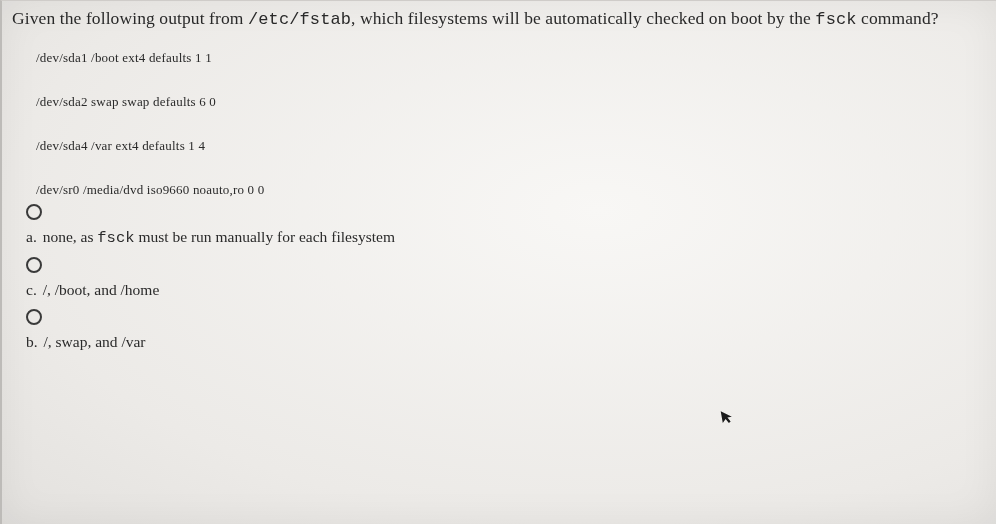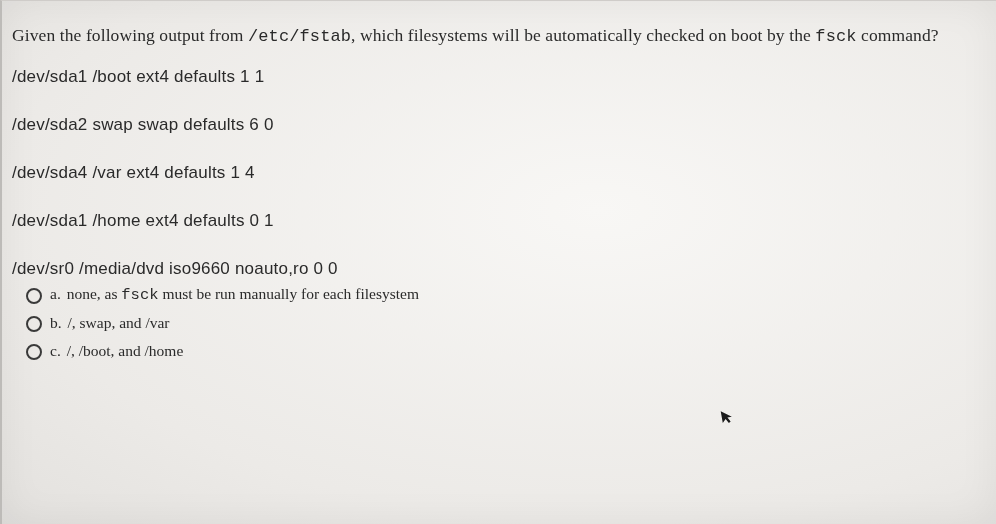--- a/index.html
+++ b/index.html
@@ -7,55 +7,57 @@
     padding: 0;
     width: 996px;
     height: 524px;
     background: #f0efed;
     font-family: Georgia, 'Times New Roman', serif;
     color: #2a2a2a;
     overflow: hidden;
   }
   .page {
     box-sizing: border-box;
-    padding: 23px 10px 6px 10px;
+    padding: 6px 10px 6px 10px;
     position: relative;
     background: radial-gradient(ellipse at 60% 40%, #f8f7f5 0%, #eceae7 70%, #e3e1de 100%);
     width: 100%;
     height: 100%;
     border-left: 2px solid #bdbbb8;
     border-top: 1px solid #cfccc9;
   }
   .question {
     font-size: 17.5px;
     line-height: 1.35;
     margin-bottom: 18px;
     letter-spacing: 0.1px;
   }
   .mono-frag {
     font-family: 'Courier New', Courier, monospace;
     font-size: 17px;
   }
   .fstab {
-    font-family: Liberation Sans, sans-serif;
-    font-size: 17px;
+    font-family: Liberation Serif, serif;
+    font-size: 13px;
     white-space: pre;
     margin-bottom: 28px;
     letter-spacing: 0.2px;
+    margin-left: 24px;
   }
   .options {
     margin-top: 4px;
     padding-left: 14px;
   }
   .opt-row {
     display: flex;
-    align-items: flex-end;
+    align-items: flex-start;
     gap: 8px;
     margin-bottom: 10px;
     font-size: 15.5px;
+    flex-direction: column;
   }
   .radio {
     width: 16px;
     height: 16px;
     border: 2px solid #3a3a3a;
     border-radius: 50%;
     flex: 0 0 auto;
     box-sizing: border-box;
     background: transparent;
   }
@@ -86,46 +88,45 @@
 
 <div class="page">
 
   <div class="question">
     <span>Given the following output from </span><span class="mono-frag">/etc/fstab</span><span>, which filesystems will be automatically checked on boot by the </span><span class="mono-frag">fsck</span><span> command?</span>
   </div>
 
   <div class="fstab">/dev/sda1 /boot ext4 defaults 1 1</div>
   <div class="fstab">/dev/sda2 swap swap defaults 6 0</div>
   <div class="fstab">/dev/sda4 /var ext4 defaults 1 4</div>
-  <div class="fstab">/dev/sda1 /home ext4 defaults 0 1</div>
   <div class="fstab" style="margin-bottom:6px">/dev/sr0 /media/dvd iso9660 noauto,ro 0 0</div>
 
   <div class="options">
 
     <div class="opt-row">
       <span class="radio"></span>
       <span>
         <span class="opt-letter">a.</span>
         <span>none, as </span><span class="mono-inline">fsck</span><span> must be run manually for each filesystem</span>
       </span>
     </div>
 
     <div class="opt-row">
       <span class="radio"></span>
       <span>
-        <span class="opt-letter">b.</span>
-        <span>/, swap, and /var</span>
+        <span class="opt-letter">c.</span>
+        <span>/, /boot, and /home</span>
       </span>
     </div>
 
     <div class="opt-row">
       <span class="radio"></span>
       <span>
-        <span class="opt-letter">c.</span>
-        <span>/, /boot, and /home</span>
+        <span class="opt-letter">b.</span>
+        <span>/, swap, and /var</span>
       </span>
     </div>
 
 
   </div>
 
   <div class="cursor">
     <svg width="16" height="16" viewBox="0 0 16 16">
       <path d="M2 2 L2 14 L5.5 10.5 L8 15 L10 14 L7.5 9.5 L12 9.5 Z" fill="#1a1a1a"></path>
     </svg>

